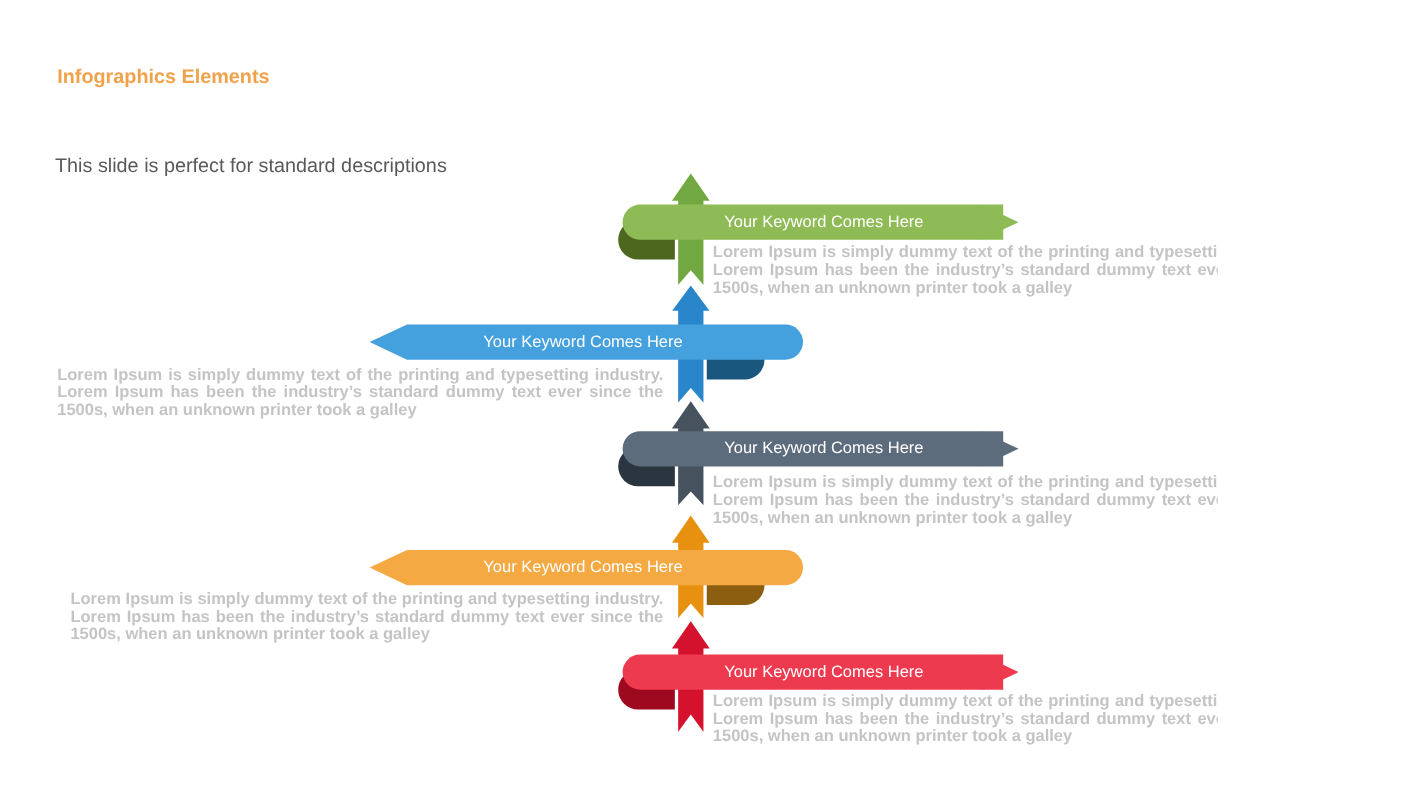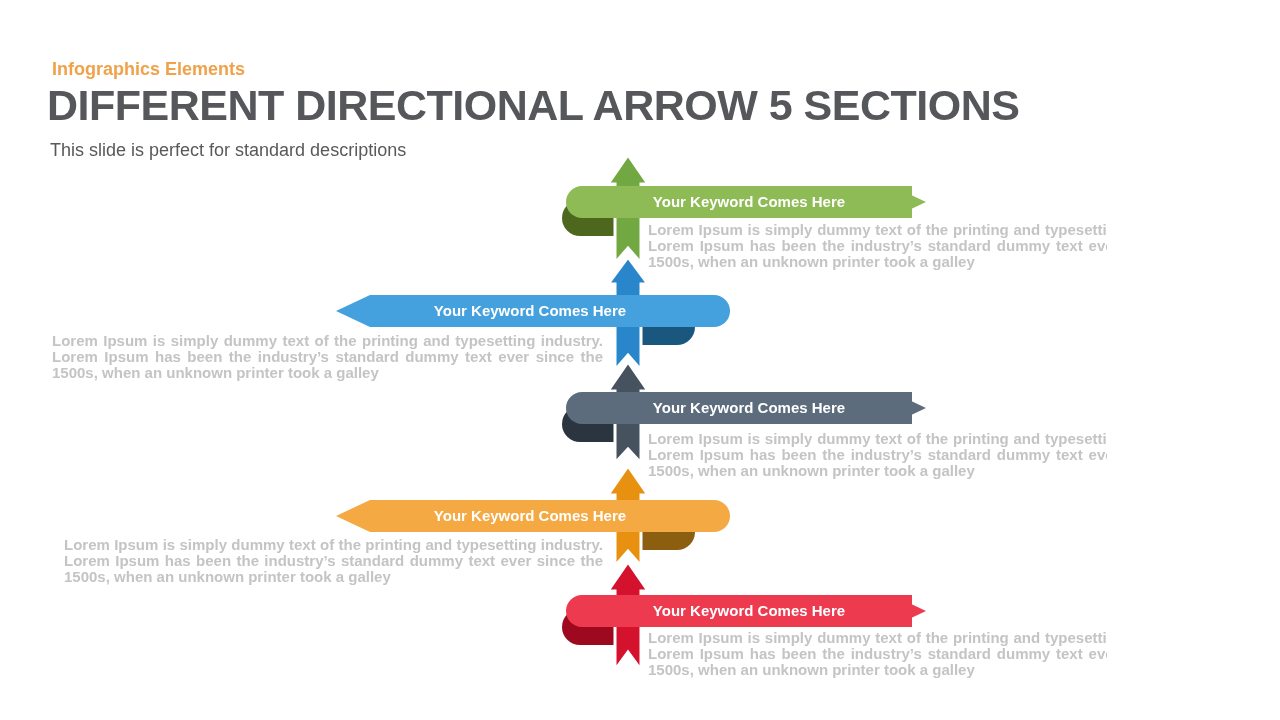--- a/index.html
+++ b/index.html
@@ -14,21 +14,21 @@
   .subtitle{position:absolute;left:50px;top:140px;font-size:18px;color:#58595B;}
 
   
   .curl{position:absolute;height:36px;z-index:1;}
   .spine{position:absolute;left:0;top:0;width:1280px;height:720px;z-index:2;pointer-events:none;}
   .bar,.tip{z-index:3;}
   .desc{z-index:1;}
 
   
   .bar{position:absolute;height:32px;line-height:32px;text-align:center;
-       color:#ffffff;font-weight:bold;font-size:15px;}
+       color:#ffffff;font-weight:normal;font-size:15px;}
   .bar-right{left:566px;width:326px;border-radius:16px 0 0 16px;padding-left:20px;}
   .bar-left{left:370px;width:320px;border-radius:0 16px 16px 0;padding-right:40px;}
   .b1{top:186px;background:#8EBB55;}
   .b2{top:295px;background:#44A1DE;}
   .b3{top:392px;background:#5D6C7C;}
   .b4{top:500px;background:#F4A942;}
   .b5{top:595px;background:#EE3A4F;}
 
   
   .tip{position:absolute;width:0;height:0;border-top:16px solid transparent;
@@ -57,21 +57,20 @@
   .d3{left:648px;top:431px;width:544px;}
   .d4{left:64px;top:537px;width:539px;}
   .d5{left:648px;top:630px;width:544px;}
 </style>
 </head>
 <body>
 
 <div class="slide">
 
   <div class="eyebrow">Infographics Elements</div>
-  <h1 class="title">DIFFERENT DIRECTIONAL ARROW 5 SECTIONS</h1>
   <div class="subtitle">This slide is perfect for standard descriptions</div>
 
   <div class="curl curl-left c1"></div>
   <div class="curl curl-right c2"></div>
   <div class="curl curl-left c3"></div>
   <div class="curl curl-right c4"></div>
   <div class="curl curl-left c5"></div>
 
   <svg class="spine" viewBox="0 0 1280 720">
     <polygon fill="#72A841" stroke="#ffffff" stroke-width="3" points="628,155 648,184 641,184 641,263 628,248 615,263 615,184 608,184"></polygon>

